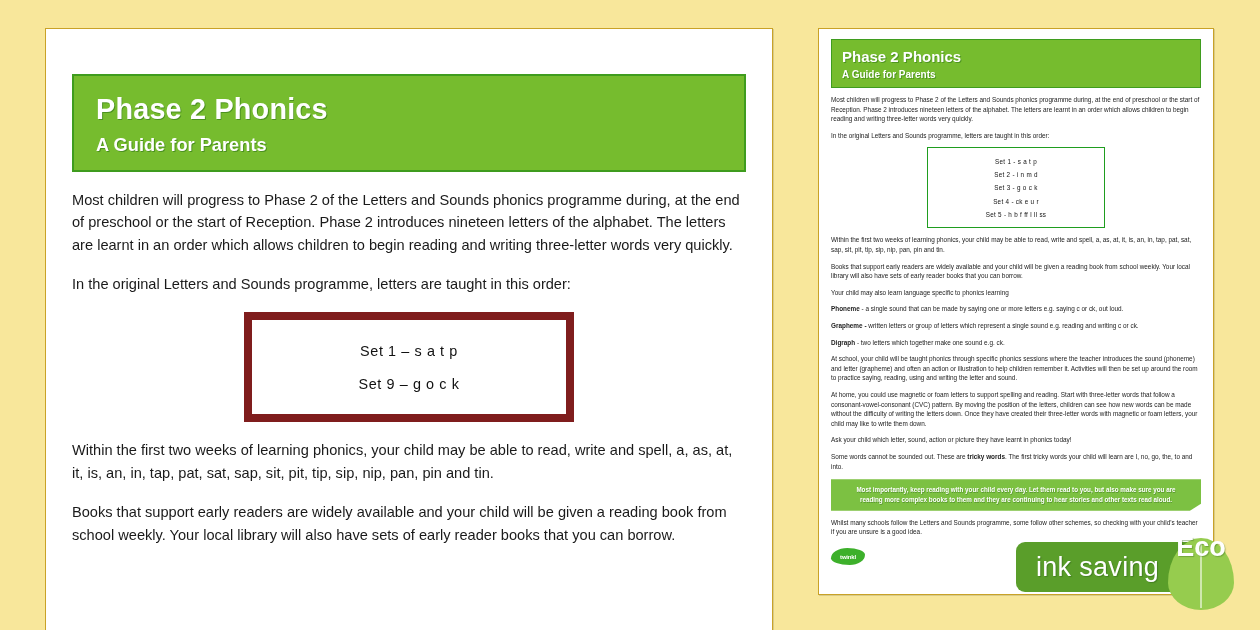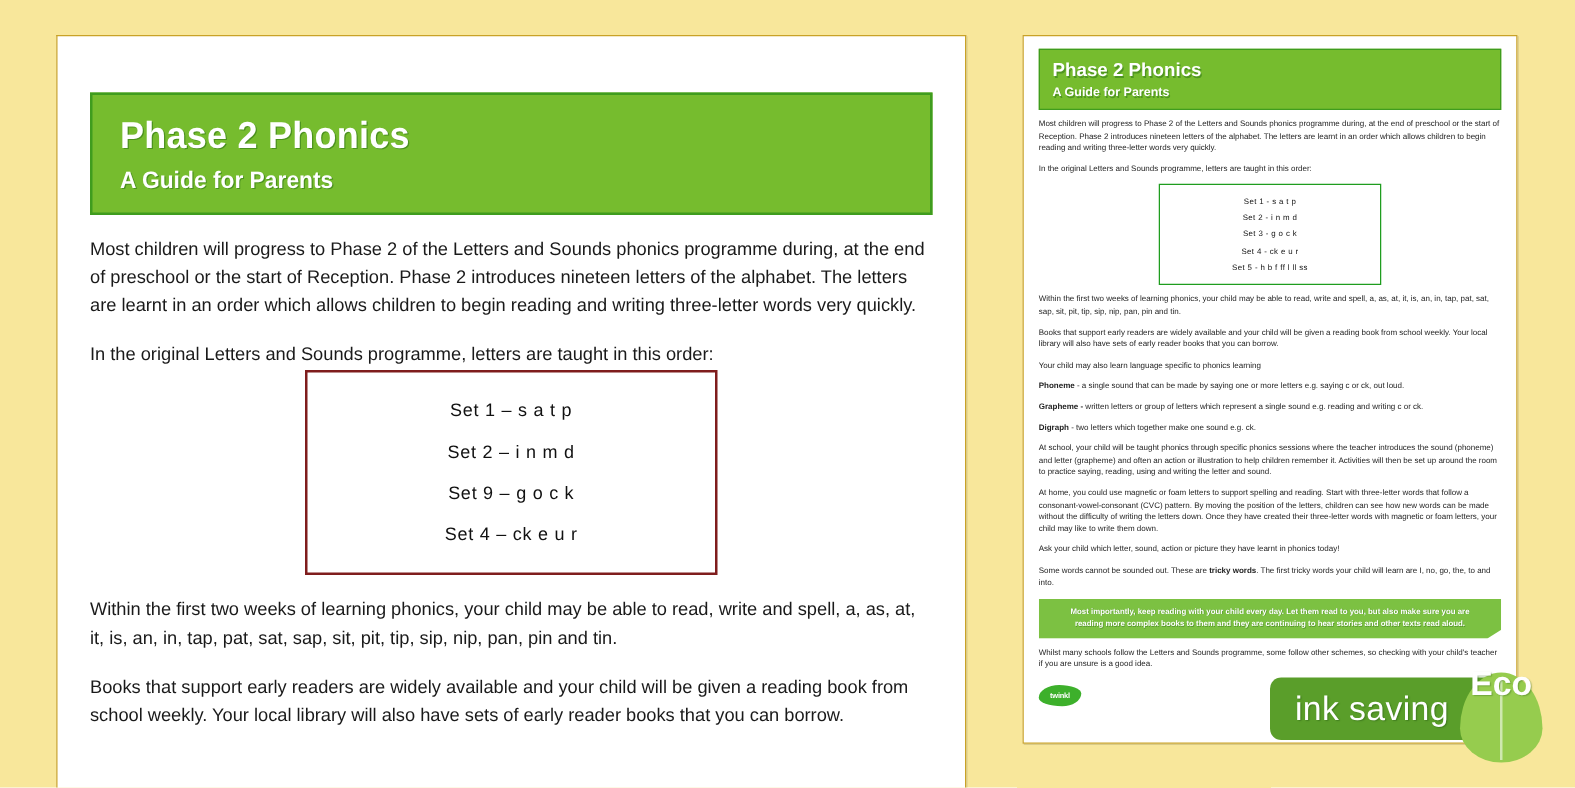--- a/index.html
+++ b/index.html
@@ -65,23 +65,23 @@
 
   .body-p {
     font-size: 14.6px;
     line-height: 1.55;
     color: #1a1a1a;
     margin-top: 17px;
     text-align: left;
   }
 
   .sets-box {
-    border: 2px solid #7f1d1d;
+    border: 8px solid #7f1d1d;
     width: 330px;
-    margin: 0 auto 0 auto;
+    margin: 16px auto 0 auto;
     padding: 14px 0 14px 0;
     text-align: center;
   }
 
   .set-line {
     font-size: 14.4px;
     color: #111;
     padding: 8.5px 0;
     letter-spacing: 0.6px;
   }
@@ -247,23 +247,21 @@
       <div class="header-title">Phase 2 Phonics</div>
       <div class="header-subtitle">A Guide for Parents</div>
     </div>
 
     <p class="body-p">Most children will progress to Phase 2 of the Letters and Sounds phonics programme during, at the end of preschool or the start of Reception. Phase 2 introduces nineteen letters of the alphabet. The letters are learnt in an order which allows children to begin reading and writing three-letter words very quickly.</p>
 
     <p class="body-p">In the original Letters and Sounds programme, letters are taught in this order:</p>
 
     <div class="sets-box">
       <div class="set-line">Set 1 – s a t p</div>
-      <div class="set-line">Set 2 – i n m d</div>
       <div class="set-line">Set 9 – g o c k</div>
-      <div class="set-line">Set 4 – ck e u r</div>
     </div>
 
     <p class="body-p">Within the first two weeks of learning phonics, your child may be able to read, write and spell, a, as, at, it, is, an, in, tap, pat, sat, sap, sit, pit, tip, sip, nip, pan, pin and tin.</p>
     <p class="body-p">Books that support early readers are widely available and your child will be given a reading book from school weekly. Your local library will also have sets of early reader books that you can borrow.</p>
 
   </div>
 </div>
 
 <div class="thumb-page">
   <div class="thumb-inner">

